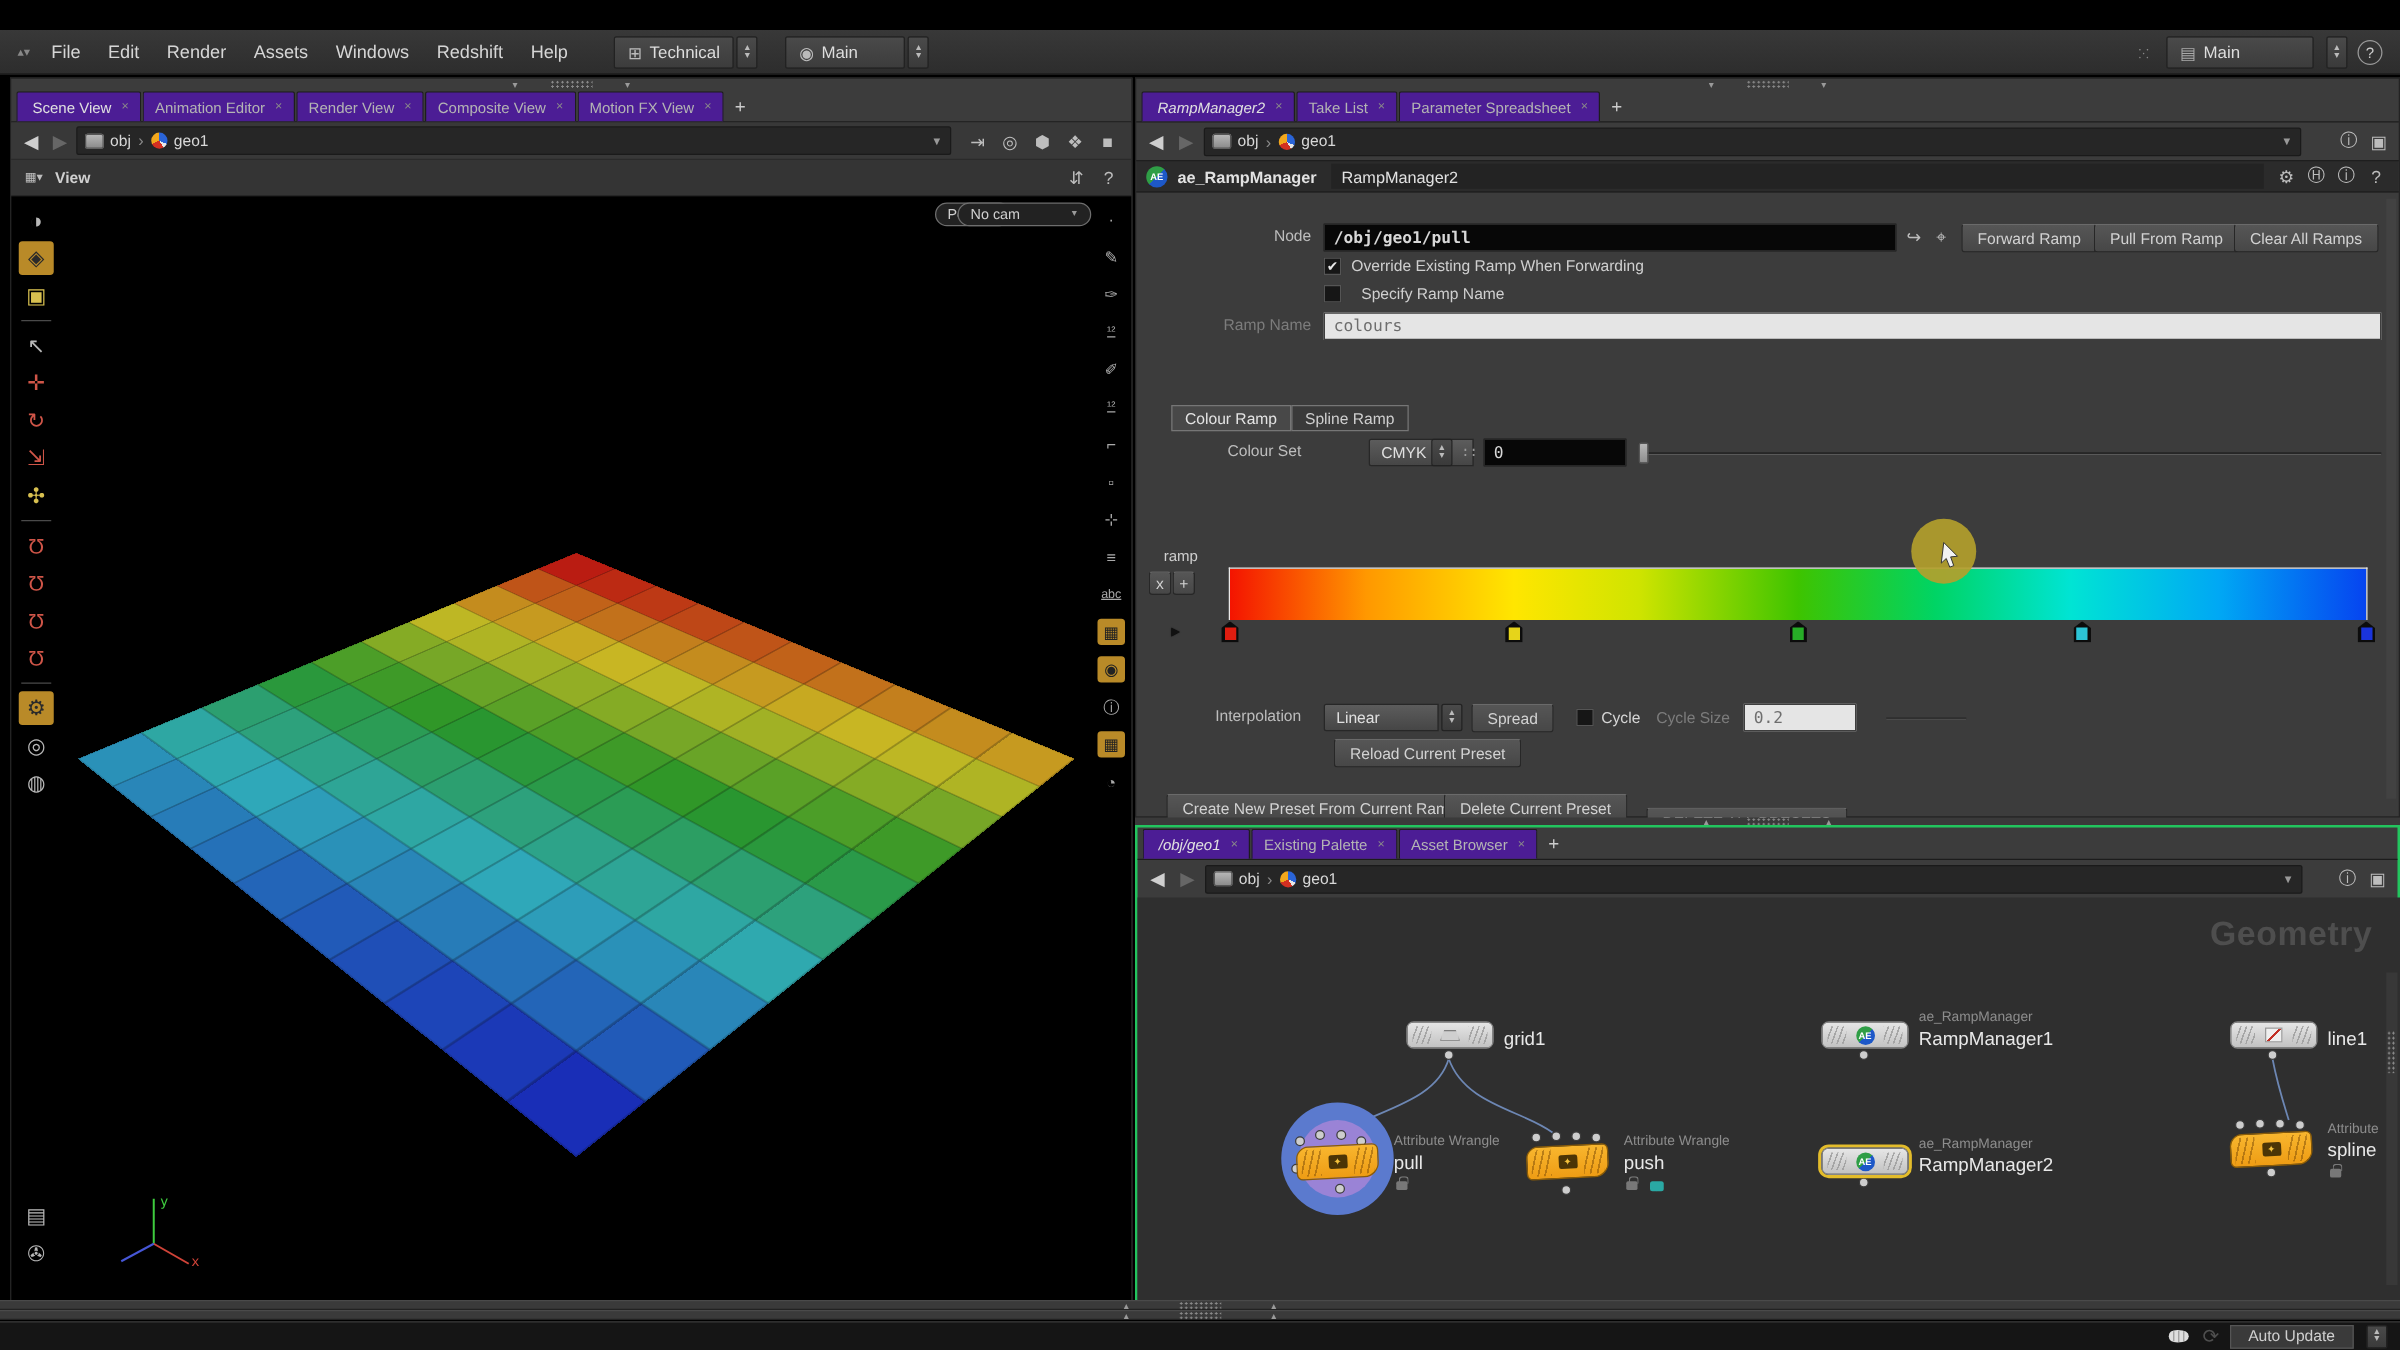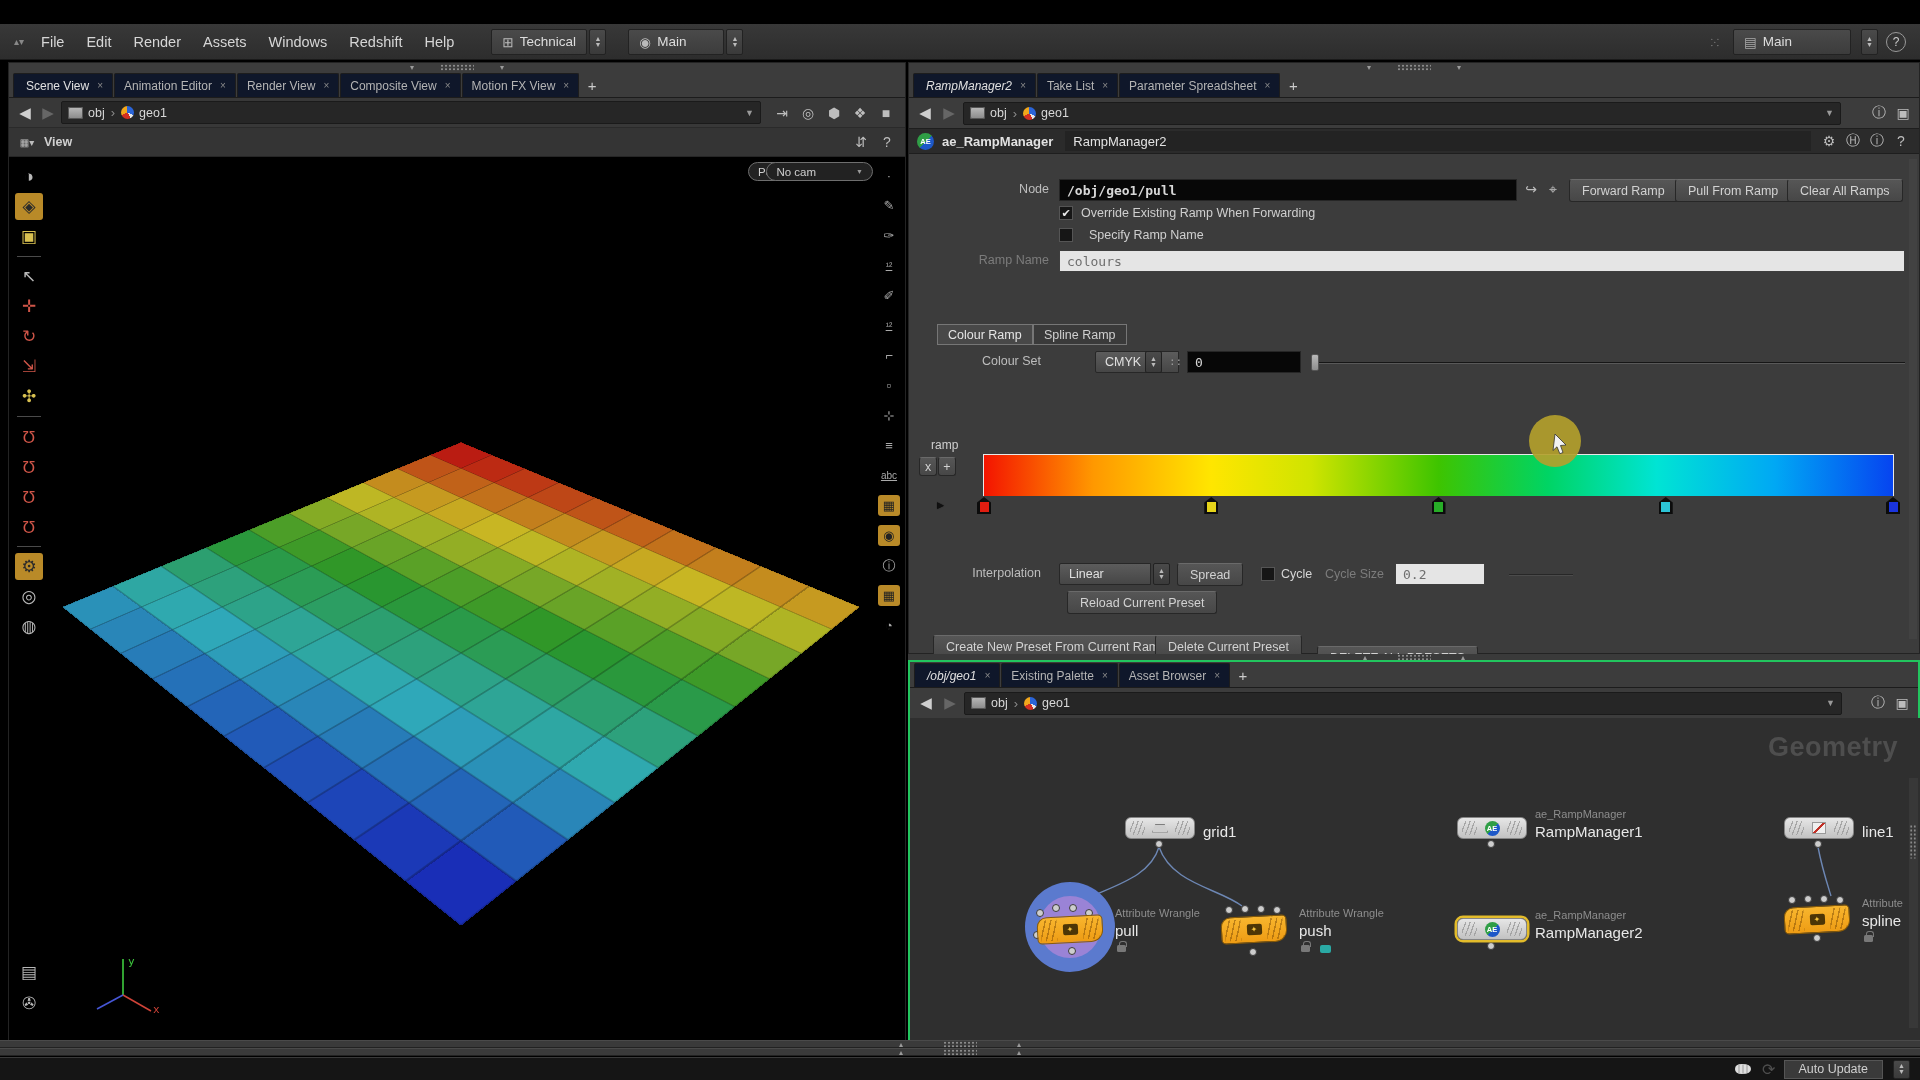--- a/index.html
+++ b/index.html
@@ -19,23 +19,23 @@
   .spinner { width:17px; height:26px; background:linear-gradient(#4a4a4a,#3a3a3a); border:1px solid #222;
     border-radius:2px; display:flex; flex-direction:column; align-items:center; justify-content:center;
     font-size:7px; color:#bbb; line-height:6px; margin-left:2px; }
   .help-circle { width:20px; height:20px; border:1px solid #999; border-radius:50%;
     display:flex; align-items:center; justify-content:center; font-size:12px; color:#ccc; }
 
   
   .ptabbar { display:flex; align-items:flex-end; height:26px; padding-left:4px; gap:1px;
     border-bottom:1px solid #1c1c1c; }
   .ptab { display:flex; align-items:center; gap:8px; height:24px; padding:0 9px;
-    background:#0f172a; border:1px solid #1d1d1d; border-bottom:none; border-radius:2px 2px 0 0;
+    background:#4c1d95; border:1px solid #1d1d1d; border-bottom:none; border-radius:2px 2px 0 0;
     font-size:12px; color:#b4b4b4; white-space:nowrap; }
-  .ptab.active { background:#0f172a; color:#e0e0e0;padding-left:12px; }
+  .ptab.active { background:#4c1d95; color:#e0e0e0;padding-left:12px; }
   .ptab.italic { font-style:italic; }
   .ptab .x { font-size:10px; color:#8a8a8a; }
   .ptab-add { width:24px; height:24px; display:flex; align-items:center; justify-content:center;
     font-size:15px; color:#ccc; }
   .crumbrow { display:flex; align-items:center; height:30px; padding:0 6px; gap:4px; }
   .navarrow { font-size:15px; color:#cfcfcf; width:20px; text-align:center; }
   .navarrow.dim { color:#666; }
   .crumbbox { display:flex; align-items:center; gap:6px; background:#262626; border:1px solid #1a1a1a;
     border-radius:2px; height:23px; padding:0 6px; position:relative; }
   .crumb-chip { display:flex; align-items:center; gap:5px; font-size:12.5px; color:#d8d8d8; }

